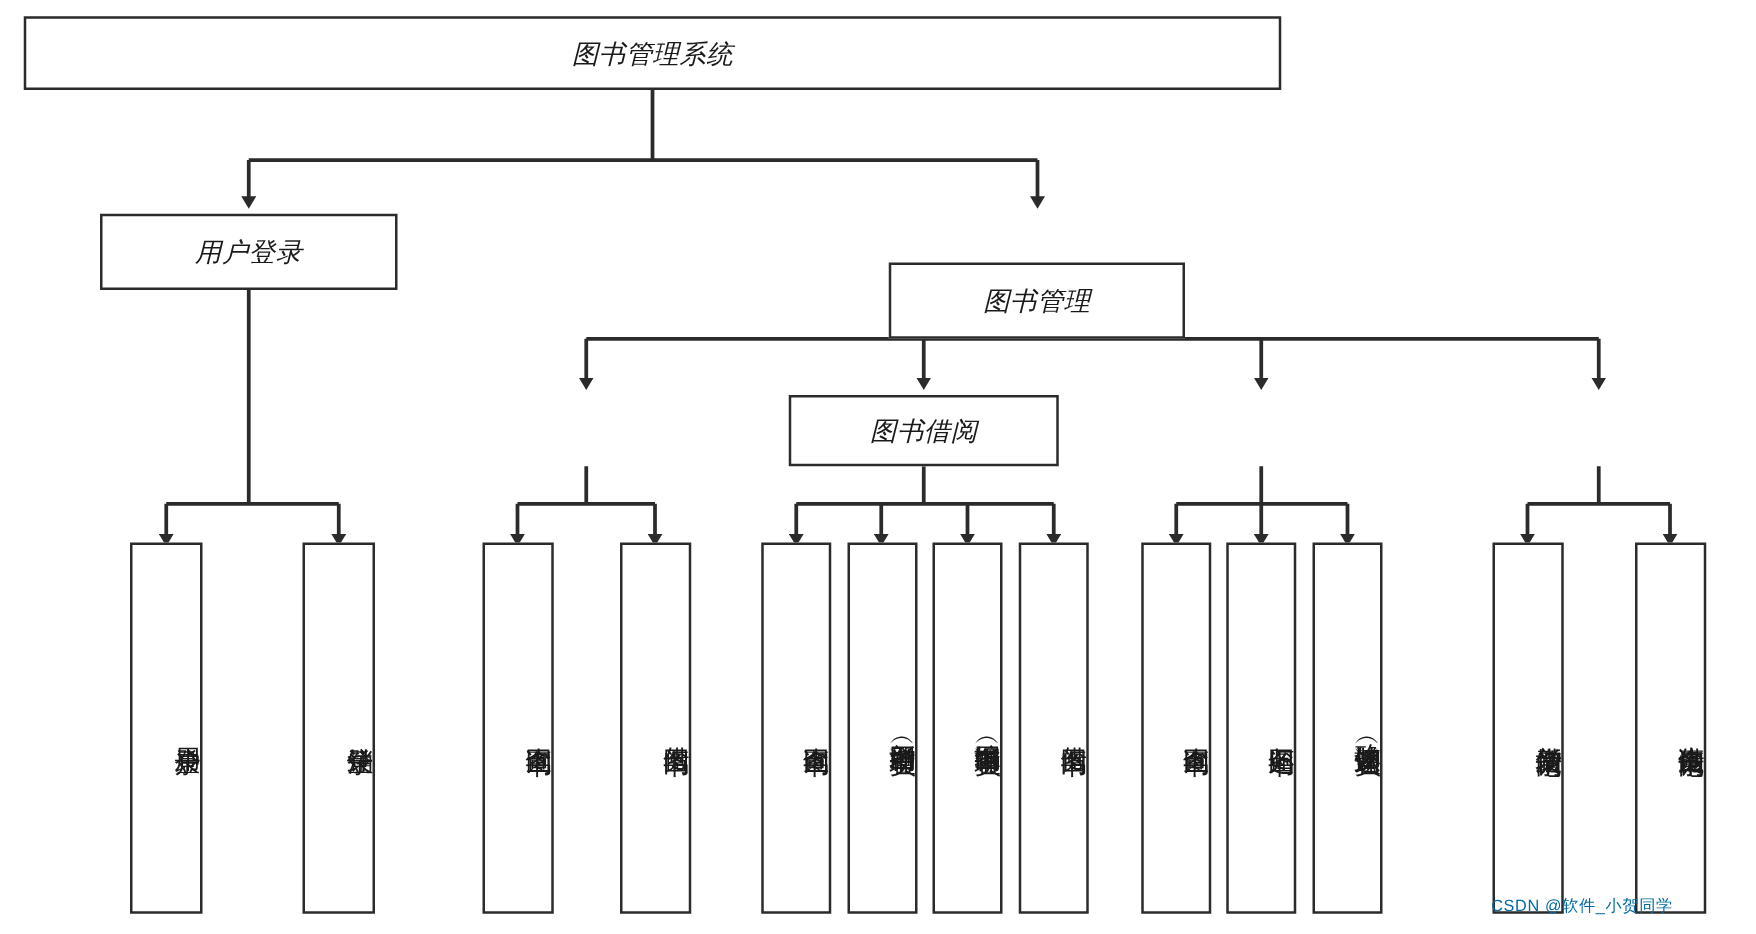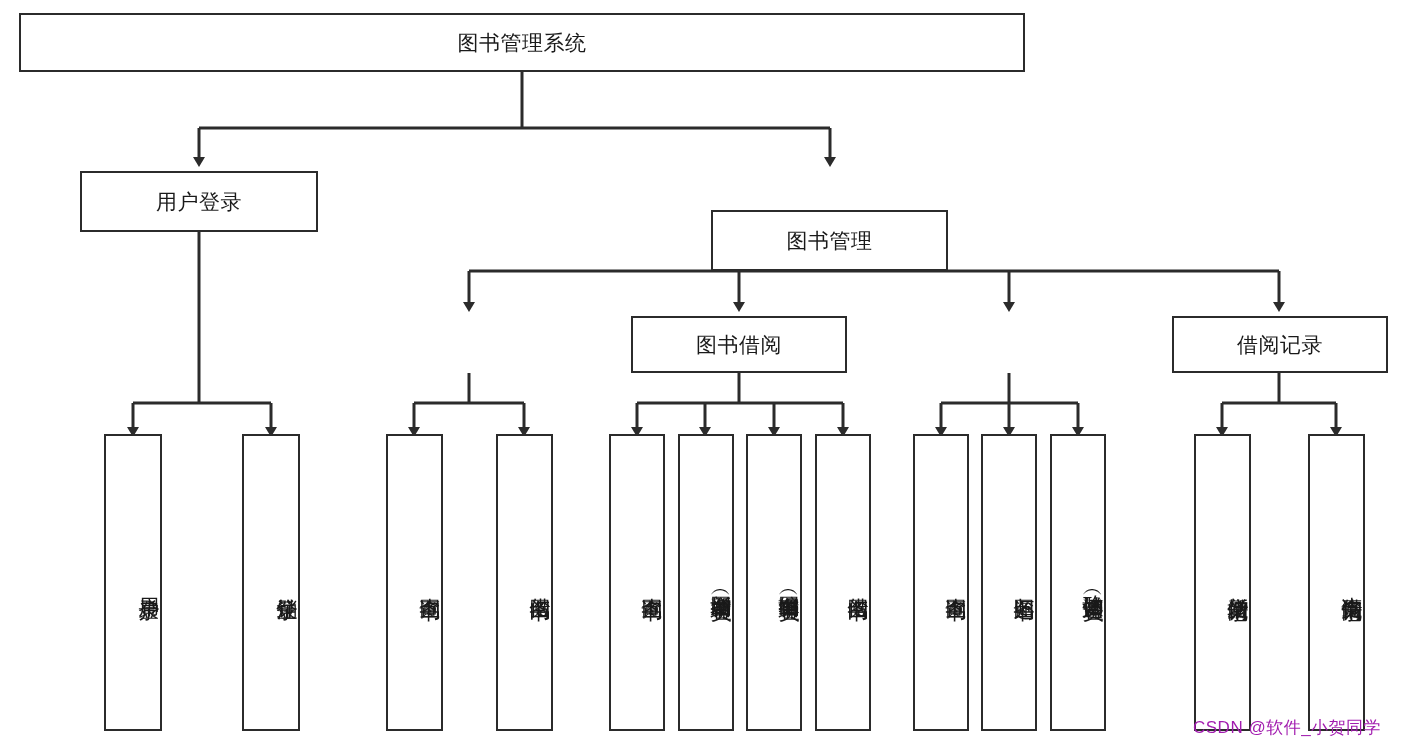--- a/index.html
+++ b/index.html
@@ -32,42 +32,43 @@
     background: #ffffff;
     border: 2px solid #2b2b2b;
     display: flex;
     align-items: center;
     justify-content: center;
     color: #1a1a1a;
   }
   .node.horiz {
     font-size: 21px;
     letter-spacing: 0.5px;
+    font-style: italic;
   }
   .node.vert {
     writing-mode: vertical-rl;
     text-orientation: upright;
     font-size: 21px;
     line-height: 1.08;
     letter-spacing: 1px;
     padding: 6px 0;
     align-items: flex-start;
     justify-content: center;
   }
   .node.vert .vtext {
     writing-mode: vertical-rl;
     text-orientation: upright;
     display: block;
     text-align: center;
     white-space: normal;
   }
   .watermark {
     position: absolute;
-    font-size: 17px;
-    color: #a21caf;
+    font-size: 13px;
+    color: #0369a1;
     white-space: nowrap;
     letter-spacing: 0.5px;
   }
 </style>
 </head>
 <body>
 
 <div id="canvas">
 
   <svg id="wires" viewBox="0 0 1405 747" xmlns="http://www.w3.org/2000/svg">
@@ -127,23 +128,20 @@
   <div class="node horiz" style="left:80px; top:171px; width:238px; height:61px;">
     <span>用户登录</span>
   </div>
   <div class="node horiz" style="left:711px; top:171px; width:237px; height:61px;margin-top:39px;">
     <span>图书管理</span>
   </div>
 
   <div class="node horiz" style="left:631px; top:316px; width:216px; height:57px;">
     <span>图书借阅</span>
   </div>
-  <div class="node horiz" style="left:1172px; top:316px; width:216px; height:57px;">
-    <span>借阅记录</span>
-  </div>
 
   <div class="node vert" style="left:104px; top:434px; width:58px; height:297px;">
     <span class="vtext">用户登录</span>
   </div>
   <div class="node vert" style="left:242px; top:434px; width:58px; height:297px;">
     <span class="vtext">注销登录</span>
   </div>
 
   <div class="node vert" style="left:386px; top:434px; width:57px; height:297px;">
     <span class="vtext">查询图书</span>

